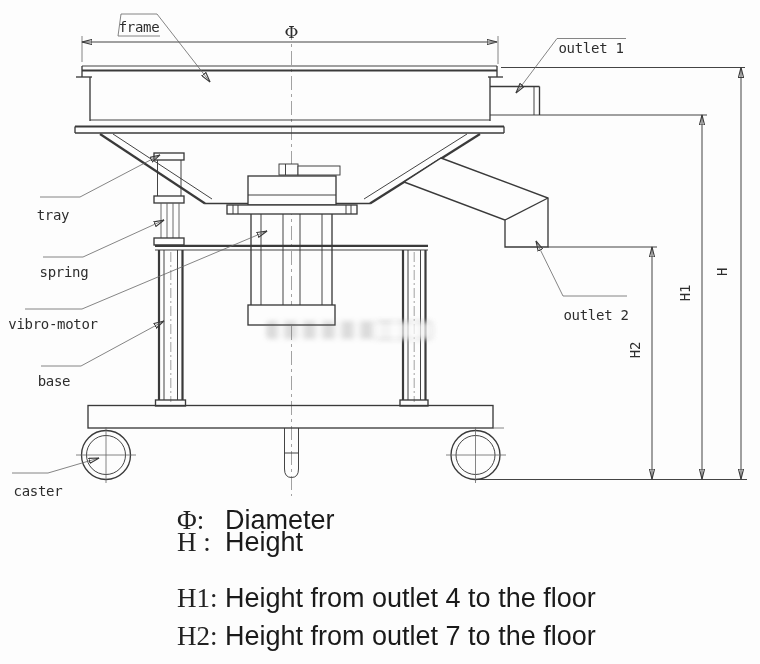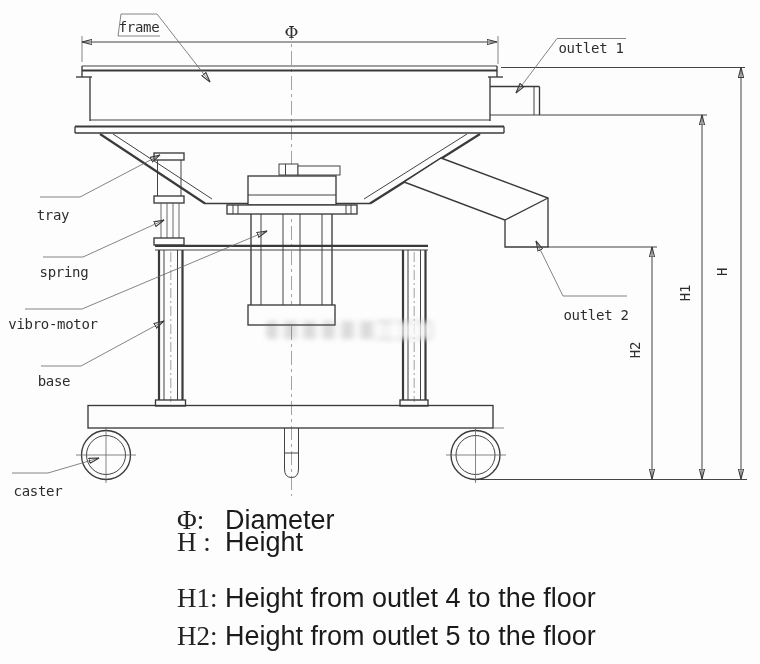--- a/index.html
+++ b/index.html
@@ -257,17 +257,17 @@
   <div class="legend-row" style="top:506px">
     <span class="legend-sym">Φ:</span><span class="legend-desc">Diameter</span>
   </div>
   <div class="legend-row" style="top:528px">
     <span class="legend-sym">H :</span><span class="legend-desc">Height</span>
   </div>
   <div class="legend-row" style="top:584px">
     <span class="legend-sym">H1:</span><span class="legend-desc">Height from outlet 4 to the floor</span>
   </div>
   <div class="legend-row" style="top:622px">
-    <span class="legend-sym">H2:</span><span class="legend-desc">Height from outlet 5 to the floor</span>
+    <span class="legend-sym">H2:</span><span class="legend-desc">Height from outlet 7 to the floor</span>
   </div>
 </div>
 
 </div>
 
 </body></html>

